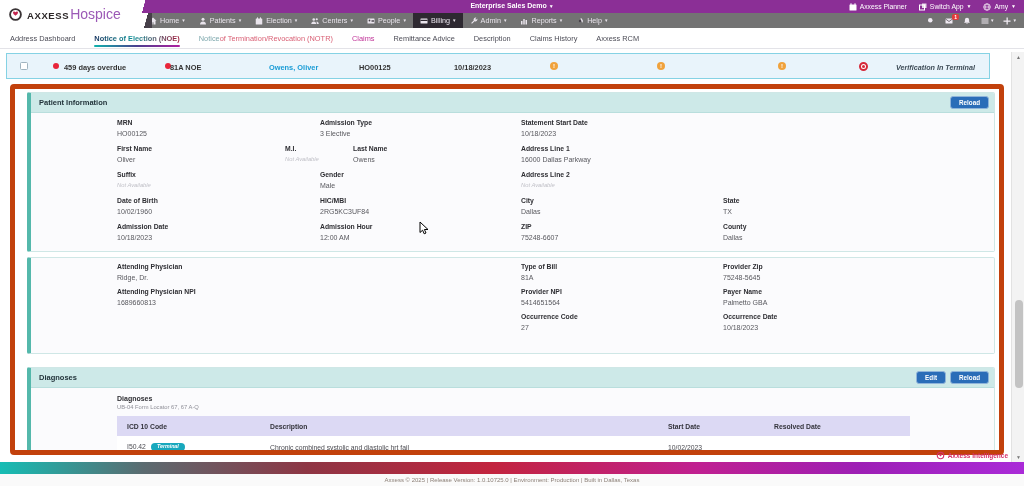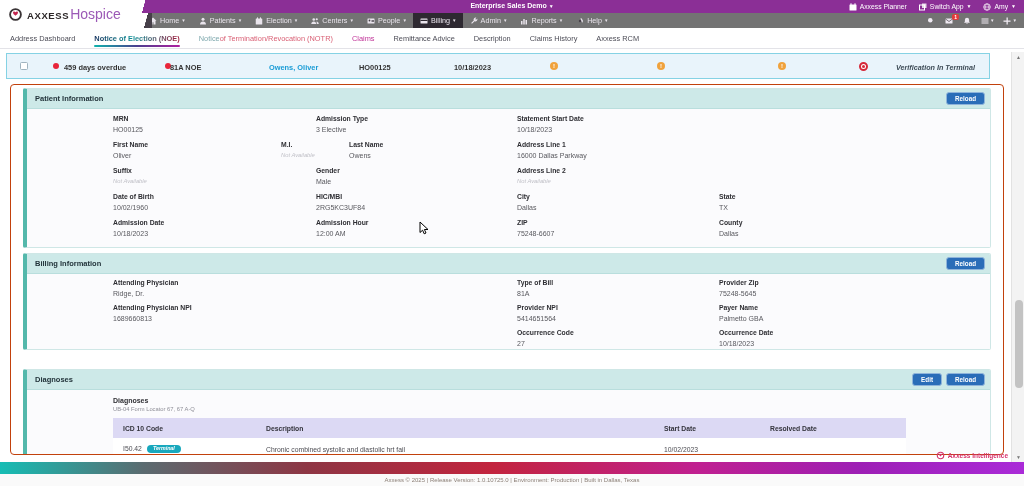--- a/index.html
+++ b/index.html
@@ -49,21 +49,21 @@
   .chk { position:absolute; left:13px; top:8px; width:8px; height:8px; background:#fff; border:1px solid #9fb3bf; border-radius:1.5px; cursor:pointer; }
   .dot { width:6px; height:6px; border-radius:50%; background:#e8253a; top:10px; }
   .b { font-weight:bold; }
   .link { color:#1a9cd6; font-weight:bold; cursor:pointer; }
   .warn { position:absolute; top:8px; width:8px; height:8px; border-radius:50%; background:#f0a23c; color:#fff; font-size:6px; font-weight:bold; text-align:center; line-height:8px; cursor:pointer; }
   .errdot { position:absolute; top:8px; width:9px; height:9px; border-radius:50%; border:2px solid #d62839; background:#fff; cursor:pointer; }
   .errdot::after { content:""; position:absolute; inset:1px; background:#d62839; border-radius:50%; }
   .verif { position:absolute; right:14px; top:9px; font-style:italic; font-weight:bold; color:#3e4c57; font-size:7.2px; }
 
   
-  .card { position:absolute; top:84px; left:10px; width:994px; height:371px; background:#fff; border:1px solid #c2410c; border-radius:4px; overflow:hidden; }
+  .card { position:absolute; top:84px; left:10px; width:994px; height:371px; background:#fff; border:5px solid #c2410c; border-radius:4px; overflow:hidden; }
   .section { position:absolute; left:12px; width:968px; background:#fbfbfd; border:1px solid #cfe7e6; border-left:4px solid #54b8ab; border-radius:2px; overflow:hidden; }
   .sec-header { height:20px; background:#cde9e8; border-bottom:1px solid #b9dedd; display:flex; align-items:center; padding:0 8px; font-size:7.5px; font-weight:bold; color:#22333a; position:relative; }
   .hdr-btns { position:absolute; right:5px; top:3px; display:flex; gap:4px; }
   .btn { background:#2a6db8; color:#fff; font-size:6.3px; font-weight:bold; padding:2.5px 8px; border-radius:3px; border:1px solid #8fb4da; cursor:pointer; line-height:1; }
   .sec-body { position:relative; }
   .frow { position:relative; height:26px; }
   .fld { position:absolute; top:4px; }
   .fl { font-size:6.8px; font-weight:bold; color:#2e2e33; white-space:nowrap; }
   .fv { font-size:7px; color:#58585e; margin-top:4px; white-space:nowrap; }
   .fv.na { font-style:italic; color:#bfbfc6; font-size:5.8px; }
@@ -415,26 +415,20 @@
           </div>
         <div class="fld cD">
             <div class="fl">County</div>
             <div class="fv">Dallas</div>
           </div>
       </div>
     </div>
   </div>
 
   <div class="section" style="top:168px; height:97px">
-    <div class="sec-header">
-      <span>Billing Information</span>
-      <span class="hdr-btns">
-          <button class="btn">Reload</button>
-        </span>
-    </div>
     <div class="sec-body" style="padding-top:1px">
       <div class="frow" style="height:25px">
         <div class="fld cA">
             <div class="fl">Attending Physician</div>
             <div class="fv">Ridge, Dr.</div>
           </div>
         <div class="fld cC">
             <div class="fl">Type of Bill</div>
             <div class="fv">81A</div>
           </div>
@@ -463,21 +457,21 @@
             <div class="fv">27</div>
           </div>
         <div class="fld cD">
             <div class="fl">Occurrence Date</div>
             <div class="fv">10/18/2023</div>
           </div>
       </div>
     </div>
   </div>
 
-  <div class="section" style="top:284px; height:104px">
+  <div class="section" style="top:278px; height:104px">
     <div class="sec-header">
       <span>Diagnoses</span>
       <span class="hdr-btns">
         <button class="btn">Edit</button>
         <button class="btn">Reload</button>
       </span>
     </div>
     <div class="sec-body">
       <div class="dx-sub">Diagnoses</div>
       <div class="dx-loc">UB-04 Form Locator 67, 67 A-Q</div>

